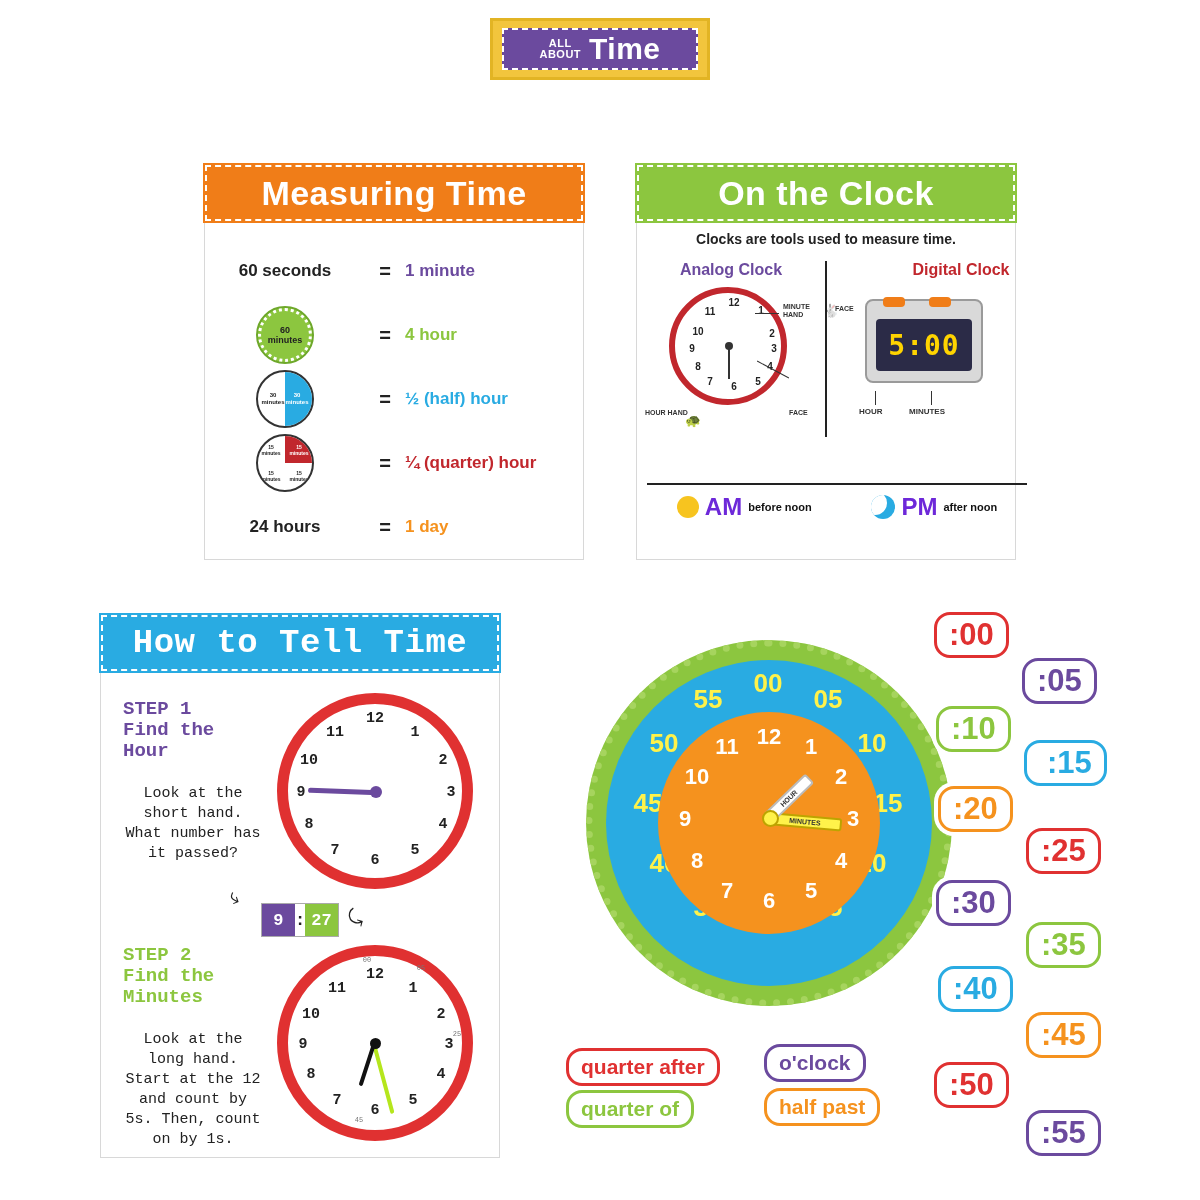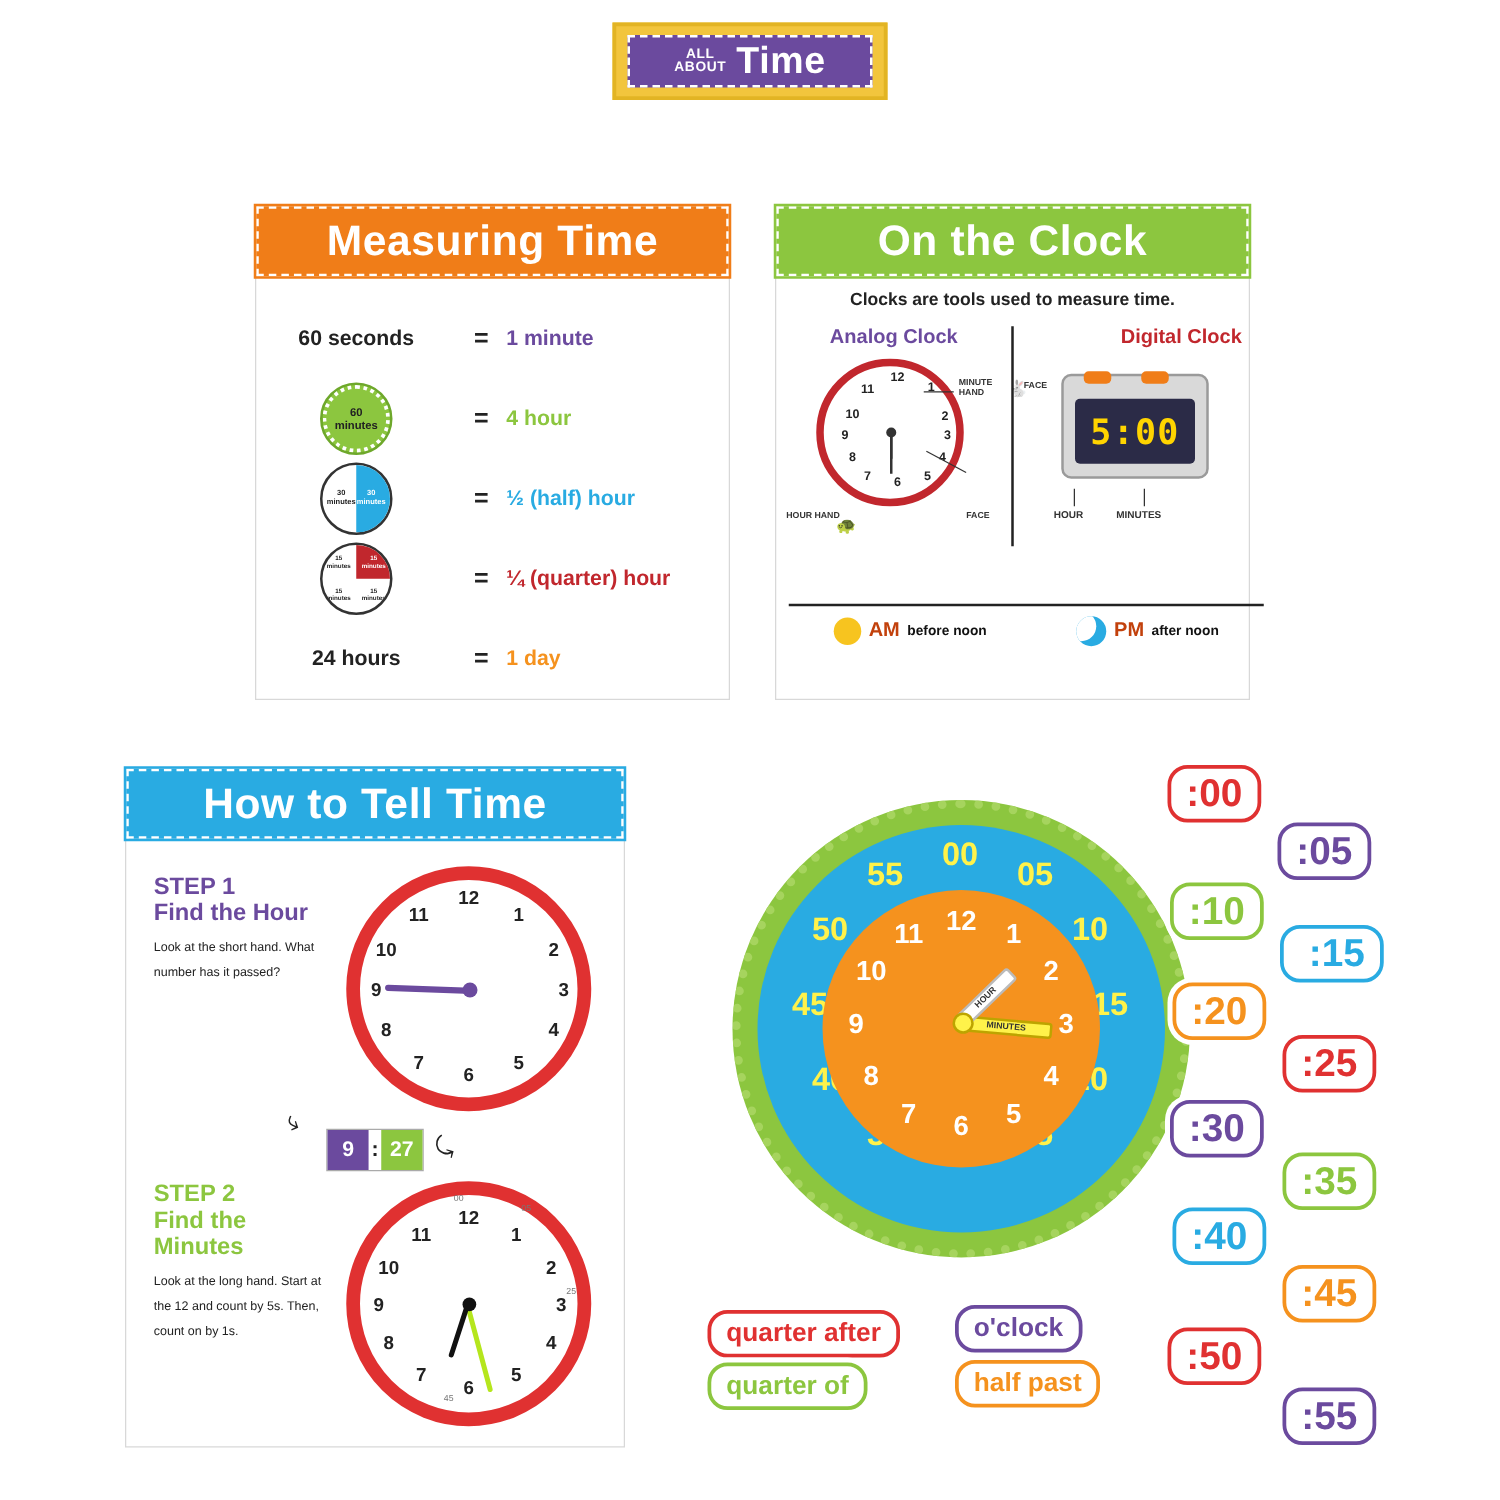--- a/index.html
+++ b/index.html
@@ -37,48 +37,48 @@
     font-size:9px;font-weight:bold;color:#222;line-height:10px;text-align:center;}
   .halfdial{width:54px;height:54px;border-radius:50%;border:2px solid #333;position:relative;overflow:hidden;background:#fff;}
   .halfdial .right{position:absolute;left:50%;top:0;width:50%;height:100%;background:#29abe2;}
   .halfdial .t{position:absolute;font-size:6px;font-weight:bold;color:#222;text-align:center;line-height:7px;width:24px;}
 
   .quaddial{width:54px;height:54px;border-radius:50%;border:2px solid #333;position:relative;overflow:hidden;background:#fff;}
   .quaddial .q{position:absolute;width:50%;height:50%;}
   .quaddial .t{position:absolute;font-size:5px;font-weight:bold;color:#222;text-align:center;line-height:6px;width:22px;}
 
   
-  #ontheclock{left:620px;top:164px;width:380px;height:396px;}
+  #ontheclock{left:636px;top:164px;width:380px;height:396px;}
   #ontheclock .card-head{height:56px;background:#8cc63f;border:2px dashed #ffffff;outline:2px solid #8cc63f;}
   #otc-sub{text-align:center;font-size:14px;font-weight:bold;color:#222;margin-top:10px;}
   .otc-col-title{font-size:16px;font-weight:bold;text-align:center;}
 
   .analog{width:118px;height:118px;border-radius:50%;border:6px solid #c1272d;background:#fff;position:relative;box-sizing:border-box;}
   .analog .num{position:absolute;font-size:10px;font-weight:bold;color:#222;width:14px;text-align:center;}
   .hand{position:absolute;background:#333;transform-origin:0% 50%;}
 
   .digital{width:118px;height:84px;background:#d9d9d9;border:2px solid #9a9a9a;border-radius:8px;position:relative;box-sizing:border-box;}
   .digital .screen{position:absolute;left:9px;top:18px;right:9px;bottom:10px;background:#2b2b47;border-radius:4px;
     display:flex;align-items:center;justify-content:center;}
   .digital .screen span{color:#ffd400;font-size:28px;font-weight:bold;font-family:"DejaVu Sans Mono",monospace;letter-spacing:1px;}
   .digital .btn{position:absolute;width:22px;height:10px;background:#f07d18;border-radius:4px;top:-4px;}
 
   .ampm-row{display:flex;align-items:center;justify-content:space-around;border-top:2px solid #222;margin:0 10px;padding-top:8px;}
   .ampm{display:flex;align-items:center;gap:6px;}
-  .ampm .big{font-size:16px;font-weight:bold;color:#c2410c;}
+  .ampm .big{font-size:24px;font-weight:bold;color:#6d28d9;}
   .ampm .small{font-size:11px;font-weight:bold;color:#111;line-height:12px;}
   .sun{width:22px;height:22px;border-radius:50%;background:#f7c41f;position:relative;}
   .moon{width:24px;height:24px;border-radius:50%;background:#29abe2;position:relative;overflow:hidden;}
   .moon:after{content:"";position:absolute;left:-8px;top:-4px;width:24px;height:24px;border-radius:50%;background:#fff;}
 
   
-  #howto{left:100px;top:614px;width:400px;height:544px;}
+  #howto{left:100px;top:614px;width:400px;height:544px;font-family:Liberation Mono, monospace;}
   #howto .card-head{height:56px;background:#29abe2;border:2px dashed #ffffff;outline:2px solid #29abe2;}
   .step-title{font-size:19px;font-weight:bold;line-height:21px;}
-  .step-body{font-size:10px;color:#222;line-height:20px;margin-top:8px;}
+  .step-body{font-size:15px;color:#222;line-height:20px;margin-top:22px;text-align:center;}
   .bigclock{width:196px;height:196px;border-radius:50%;border:11px solid #e03131;background:#fff;position:relative;box-sizing:border-box;}
   .bigclock .num{position:absolute;font-size:15px;font-weight:bold;color:#222;width:18px;text-align:center;}
   .bigclock .mnum{position:absolute;font-size:7px;color:#777;width:14px;text-align:center;}
 
   .digibox{display:flex;width:76px;height:32px;border:1px solid #aaa;}
   .digibox div{flex:1;display:flex;align-items:center;justify-content:center;color:#fff;font-weight:bold;font-size:17px;}
 
   
   #bigclockwrap{left:586px;top:640px;width:366px;height:366px;}
   #bigring{position:absolute;inset:0;border-radius:50%;background:#8cc63f;}

